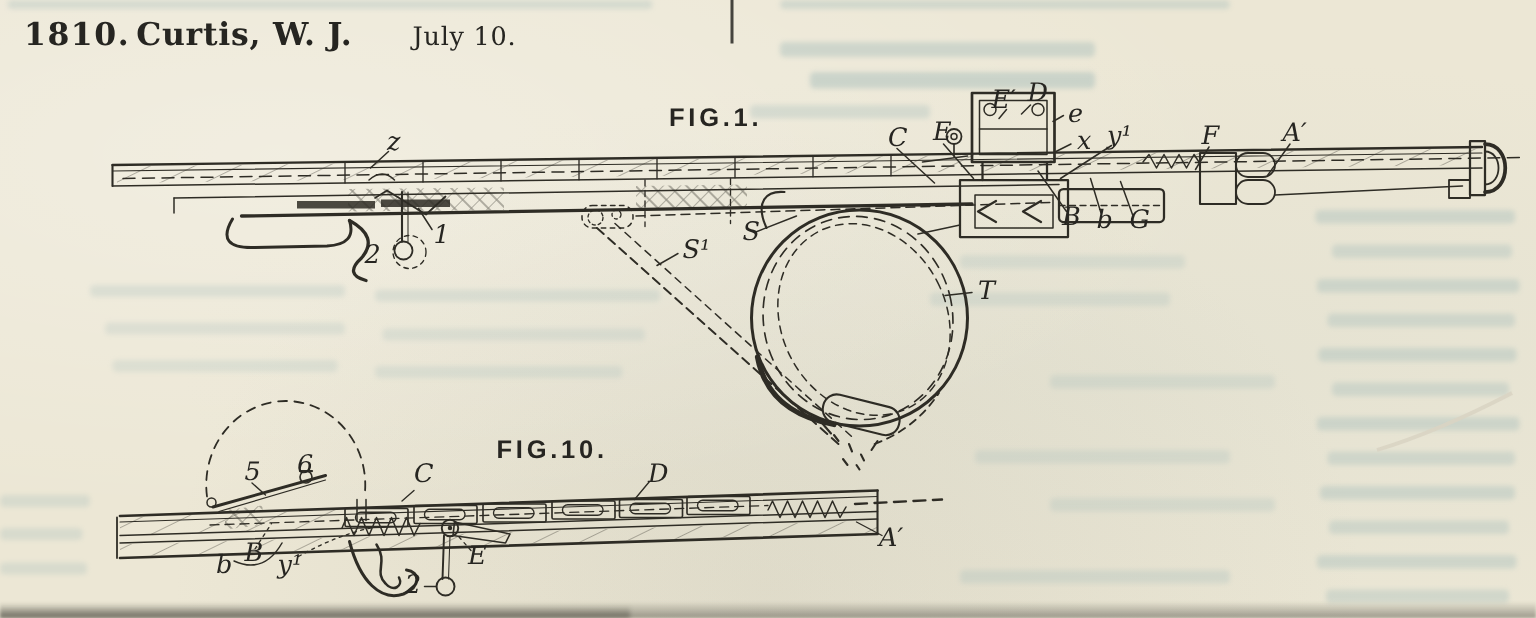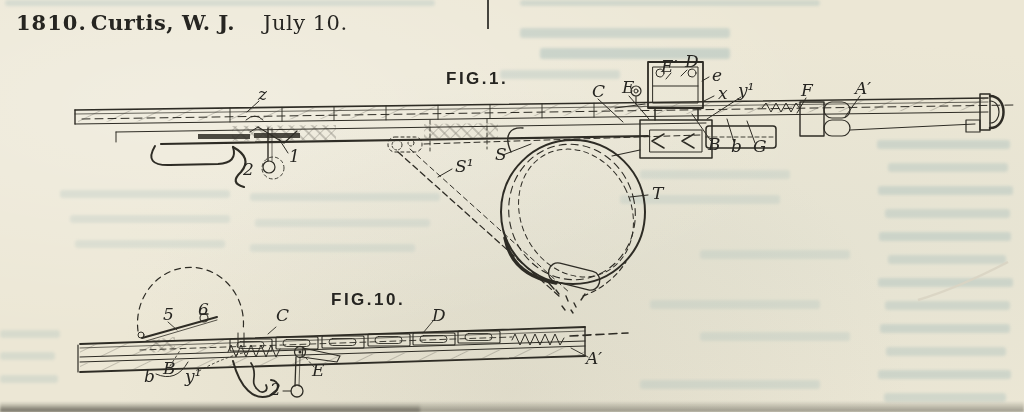--- a/index.html
+++ b/index.html
@@ -13,22 +13,22 @@
     font-family:"DejaVu Serif", serif;
   }
   .ghost-layer{position:absolute;inset:0;pointer-events:none;}
   .ghost{
     position:absolute;background:#a9bfbc;border-radius:3px;filter:blur(1.6px);
   }
   .header{
     position:absolute;top:10px;left:16px;color:#262521;white-space:nowrap;
   }
   .entry-num{font-weight:bold;font-size:21px;letter-spacing:1px;margin-right:4px;}
-  .inventor{font-weight:bold;font-size:21px;letter-spacing:.5px;margin-right:28px;}
-  .entry-date{font-size:21px;letter-spacing:.5px;margin-top:16px;}
+  .inventor{font-weight:bold;font-size:21px;letter-spacing:.5px;margin-right:40px;}
+  .entry-date{font-size:17px;letter-spacing:.5px;margin-top:16px;}
   svg.art{position:absolute;left:0;top:0;width:1024px;height:412px;}
   .ink{stroke:#2e2c25;fill:none;stroke-linecap:round;stroke-linejoin:round;}
   .inkfill{fill:#2e2c25;stroke:none;}
   .part-label{font:italic 17px "DejaVu Serif", serif;fill:#262521;}
   .fig-title{font:bold 17px "Liberation Sans", sans-serif;letter-spacing:2.5px;fill:#262521;}
   .col-rule{position:absolute;left:487px;top:0;width:2px;height:29px;background:#45443e;}
   .bottom-shadow{
     position:absolute;left:0;bottom:0;width:100%;height:11px;
     background:linear-gradient(to bottom, rgba(90,88,78,0), rgba(90,88,78,.55));
     filter:blur(1px);

